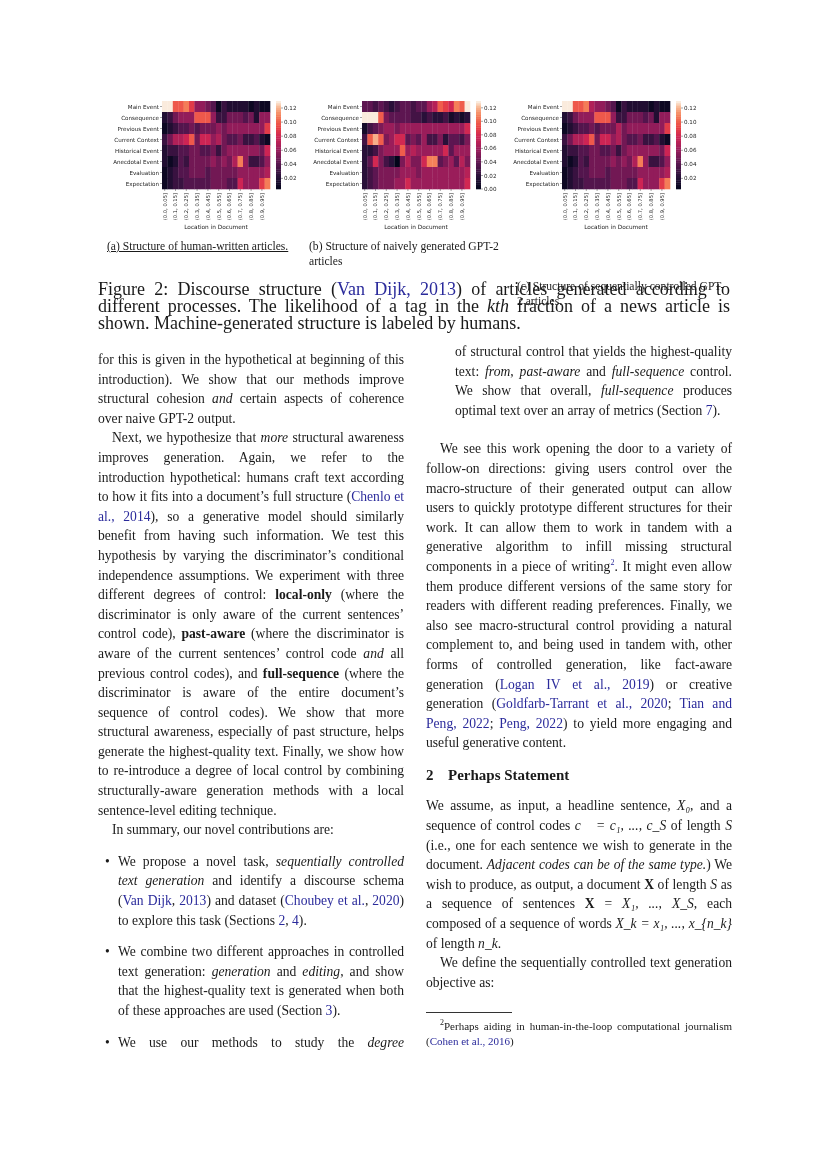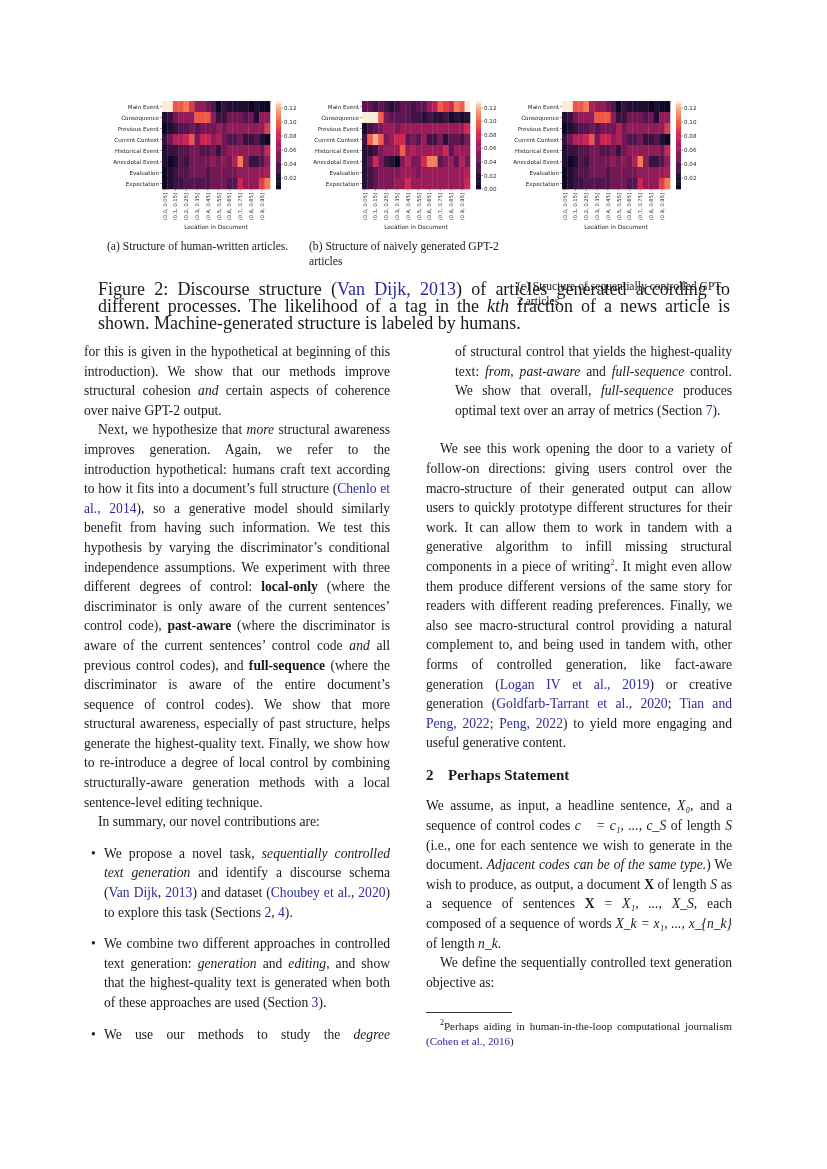--- a/index.html
+++ b/index.html
@@ -781,27 +781,27 @@
       <text x="176" y="42.2" font-size="5.6" font-family="DejaVu Sans, sans-serif" fill="#222">0.08</text>
       <line x1="173" x2="175" y1="54.3" y2="54.3" stroke="#222" stroke-width="0.4"></line>
       <text x="176" y="56.3" font-size="5.6" font-family="DejaVu Sans, sans-serif" fill="#222">0.06</text>
       <line x1="173" x2="175" y1="68.4" y2="68.4" stroke="#222" stroke-width="0.4"></line>
       <text x="176" y="70.4" font-size="5.6" font-family="DejaVu Sans, sans-serif" fill="#222">0.04</text>
       <line x1="173" x2="175" y1="82.4" y2="82.4" stroke="#222" stroke-width="0.4"></line>
       <text x="176" y="84.4" font-size="5.6" font-family="DejaVu Sans, sans-serif" fill="#222">0.02</text>
     </svg>
 </div>
 
-<div class="subcap" style="left:107px;width:205px;">(a) Structure of human-written articles.</div>
+<div class="subcap" style="left:107px;width:205px;text-decoration:underline;">(a) Structure of human-written articles.</div>
 <div class="subcap" style="left:309px;width:205px;">(b) Structure of naively generated GPT-2 articles</div>
 <div class="subcap" style="left:517px;width:210px;margin-top:40px;">(c) Structure of sequentially controlled GPT-2 articles.</div>
 
 <div class="figcap"><span>Figure 2: Discourse structure (</span><span class="cite">Van Dijk, 2013</span><span>) of articles generated according to different processes. The likelihood of a tag in the </span><span class="math">kth</span><span> fraction of a news article is shown. Machine-generated structure is labeled by humans.</span></div>
 
-<div class="col" style="left:84px;">
+<div class="col" style="left:98px;margin-top:8px;">
   <p><span>for this is given in the hypothetical at beginning of this introduction). We show that our methods improve structural cohesion </span><em>and</em><span> certain aspects of coherence over naive GPT-2 output.</span></p>
   <p class="ind"><span>Next, we hypothesize that </span><em>more</em><span> structural awareness improves generation. Again, we refer to the introduction hypothetical: humans craft text according to how it fits into a document’s full structure (</span><span class="cite">Chenlo et al., 2014</span><span>), so a generative model should similarly benefit from having such information. We test this hypothesis by varying the discriminator’s conditional independence assumptions. We experiment with three different degrees of control: </span><b>local-only</b><span> (where the discriminator is only aware of the current sentences’ control code), </span><b>past-aware</b><span> (where the discriminator is aware of the current sentences’ control code </span><em>and</em><span> all previous control codes), and </span><b>full-sequence</b><span> (where the discriminator is aware of the entire document’s sequence of control codes). We show that more structural awareness, especially of past structure, helps generate the highest-quality text. Finally, we show how to re-introduce a degree of local control by combining structurally-aware generation methods with a local sentence-level editing technique.</span></p>
   <p class="ind">In summary, our novel contributions are:</p>
   <ul class="contrib">
     <li><span>We propose a novel task, </span><em>sequentially controlled text generation</em><span> and identify a discourse schema (</span><span class="cite">Van Dijk</span><span>, </span><span class="cite">2013</span><span>) and dataset (</span><span class="cite">Choubey et al.</span><span>, </span><span class="cite">2020</span><span>) to explore this task (Sections </span><span class="cite">2</span><span>, </span><span class="cite">4</span><span>).</span></li>
     <li><span>We combine two different approaches in controlled text generation: </span><em>generation</em><span> and </span><em>editing</em><span>, and show that the highest-quality text is generated when both of these approaches are used (Section </span><span class="cite">3</span><span>).</span></li>
     <li style="text-align:justify;text-align-last:justify;"><span>We use our methods to study the </span><em>degree</em></li>
   </ul>
 </div>
 

